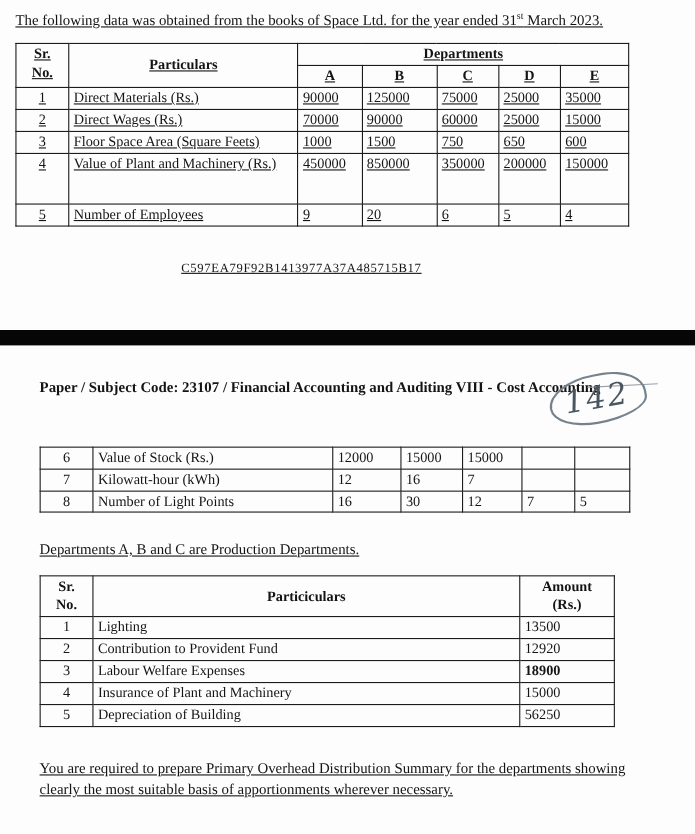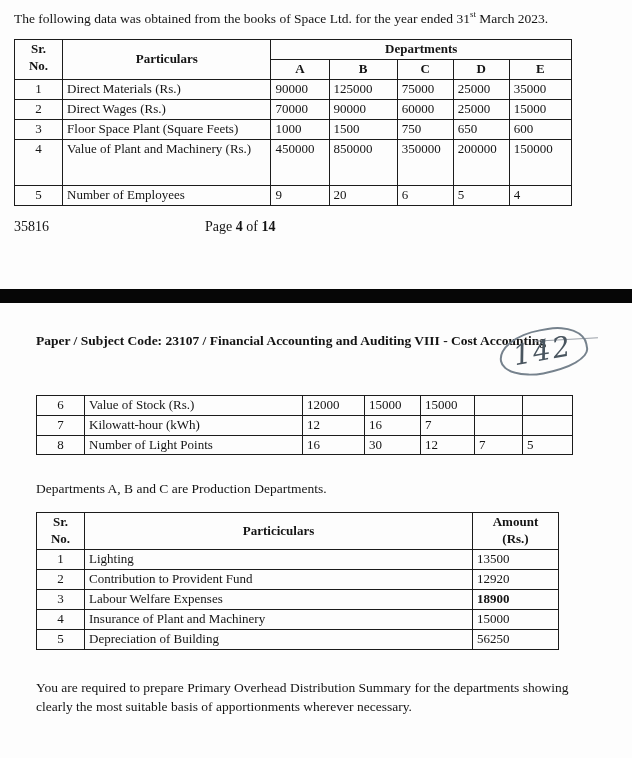--- a/index.html
+++ b/index.html
@@ -2,21 +2,21 @@
 <html><head>
 <meta charset="utf-8">
 <style>
   html,body{margin:0;padding:0;}
   body{
     width:632px;height:758px;overflow:hidden;
     background:#fdfdfd;color:#141414;
     font-family:"Liberation Serif", serif;
     font-size:13px;
   }
-  .page1{position:relative;padding-top:8px;}
+  .page1{position:relative;padding-top:8px;text-decoration:underline;}
   .intro{margin:0 18px 0 14px;font-size:13.5px;line-height:1.4;max-width:600px;}
   sup{font-size:9px;}
   table.t{border-collapse:collapse;table-layout:fixed;}
   table.t td, table.t th{
     border:1px solid #1c1c1c;
     font-size:13px;line-height:1.3;
     padding:1px 4px;vertical-align:top;
     overflow:hidden;
   }
   table.t th{font-weight:bold;}
@@ -42,21 +42,21 @@
     position:absolute;top:26px;right:44px;
     font-size:28px;font-style:italic;color:#49555f;
     border:2px solid #76828d;
     border-radius:55% 45% 60% 50% / 60% 55% 45% 50%;
     padding:3px 14px 5px 12px;
     transform:rotate(-10deg);
     font-family:"DejaVu Serif", serif;
     letter-spacing:2px;
   }
   .t2{margin-top:46px;}
-  .para{margin:0;font-size:13.5px;}
+  .para{margin:0;font-size:13.5px;text-decoration:underline;}
   .para1{margin-top:26px;}
   .para2{margin-top:16px;}
   .t3{margin-top:15px;}
   .para3{margin-top:28px;max-width:566px;line-height:1.45;}
 </style>
 </head>
 <body>
 
 <div class="page1">
 
@@ -101,21 +101,21 @@
         <td class="c">2</td>
         <td>Direct Wages (Rs.)</td>
         <td class="r">70000</td>
         <td class="r">90000</td>
         <td class="r">60000</td>
         <td class="r">25000</td>
         <td class="r">15000</td>
       </tr>
       <tr>
         <td class="c">3</td>
-        <td>Floor Space Plant (Square Feets)</td>
+        <td>Floor Space Area (Square Feets)</td>
         <td class="r">1000</td>
         <td class="r">1500</td>
         <td class="r">750</td>
         <td class="r">650</td>
         <td class="r">600</td>
       </tr>
       <tr style="height:46px;">
         <td class="c">4</td>
         <td>Value of Plant and Machinery (Rs.)</td>
         <td class="r">450000</td>
@@ -129,25 +129,22 @@
         <td>Number of Employees</td>
         <td class="r">9</td>
         <td class="r">20</td>
         <td class="r">6</td>
         <td class="r">5</td>
         <td class="r">4</td>
       </tr>
     </tbody>
   </table>
 
-  <div class="p1footer">
-    <span class="docnum">35816</span>
-    <span class="pageind"><span>Page</span> <span class="b">4</span> <span>of</span> <span class="b">14</span></span>
-  </div>
-
+
+  <div class="codeline">C597EA79F92B1413977A37A485715B17</div>
 
 </div>
 
 <div class="divider"></div>
 
 <div class="page2">
 
   <p class="p2header">Paper / Subject Code: 23107 / Financial Accounting and Auditing VIII - Cost Accounting</p>
   <div class="strike-scribble"></div>
   <div class="scribble">142</div>

